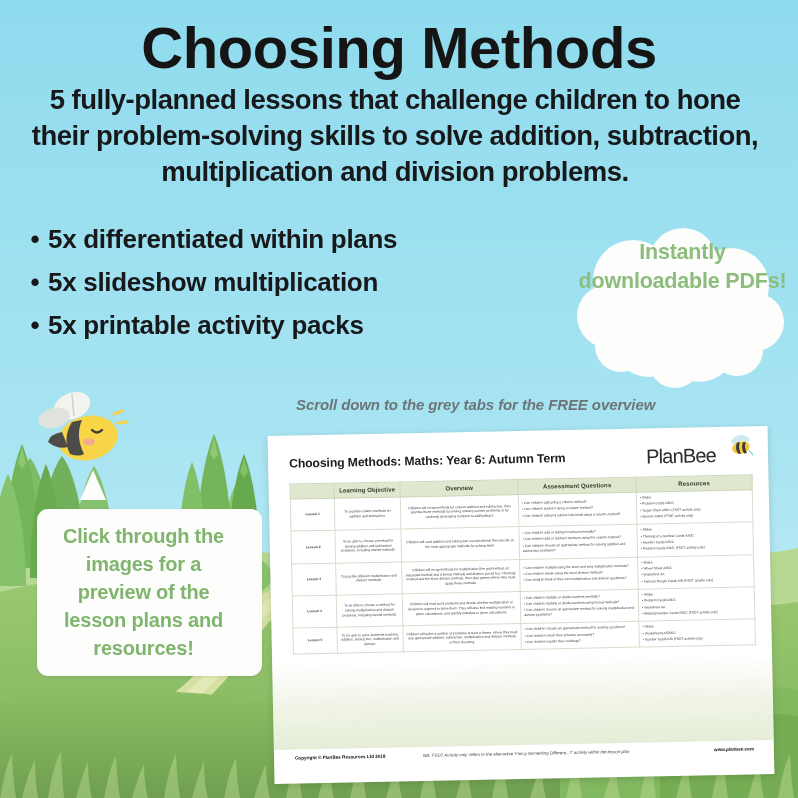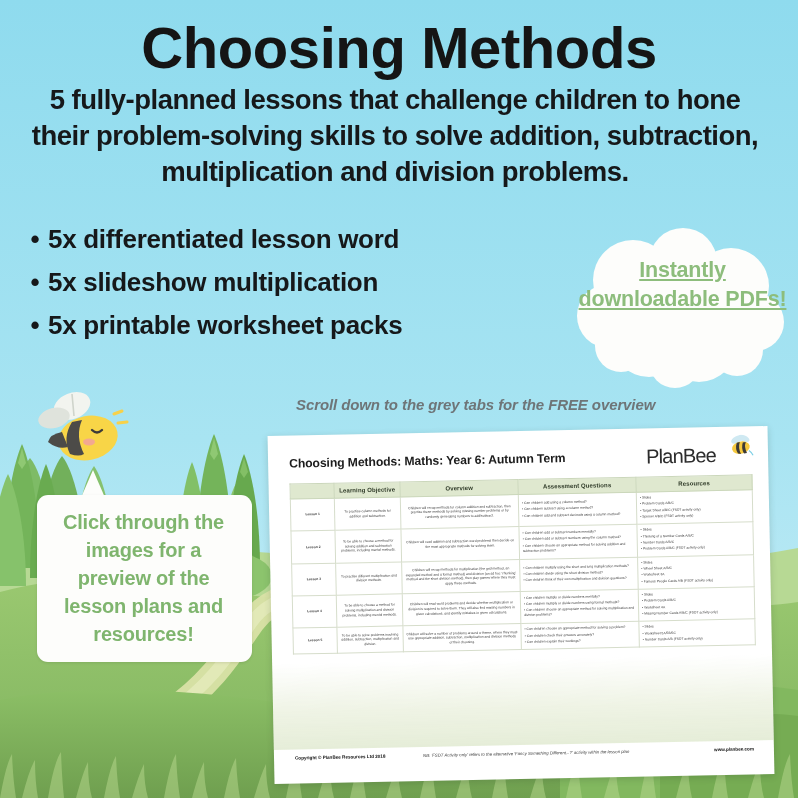--- a/index.html
+++ b/index.html
@@ -29,38 +29,37 @@
     position:absolute;left:22px;top:226px;width:520px;
     font-size:26px;font-weight:bold;color:#16181a;line-height:1.0;
   }
   .bullets .b{display:flex;align-items:baseline;margin-bottom:17px;}
   .bullets .dot{width:26px;flex:0 0 26px;text-align:center;font-size:26px;line-height:1;}
   .bullets .btxt{letter-spacing:-0.3px;}
 
   
   .cloud-wrap{position:absolute;left:575px;top:228px;width:215px;height:165px;}
   .cloud-txt{
-    position:absolute;left:0;top:28px;width:215px;text-align:center;
+    position:absolute;left:0;top:10px;width:215px;text-align:center;
     font-size:21.5px;font-weight:bold;color:#8dbd7c;line-height:1.33;z-index:3;
     letter-spacing:-0.2px;
-    text-decoration:underline;
   }
 
   
   .scrolltext{
     position:absolute;left:296px;top:396px;width:480px;
     font-size:15px;font-style:italic;font-weight:bold;color:#6e7578;
     text-align:left;letter-spacing:-0.1px;
   }
 
   
   .bubble{
-    position:absolute;left:37px;top:495px;width:193px;
+    position:absolute;left:37px;top:509px;width:193px;
     background:#fdfdfb;border-radius:11px;
-    padding:13px 12px 14px 10px;
+    padding:13px 22px 14px 10px;
     box-shadow:0 1px 3px rgba(0,0,0,.10);
     text-align:center;font-size:20px;font-weight:600;color:#7fb56e;
     line-height:1.40;letter-spacing:-0.2px;
     z-index:6;
   }
   .bubble-tail{
     position:absolute;left:80px;top:470px;width:0;height:0;
     border-left:13px solid transparent;border-right:13px solid transparent;
     border-bottom:30px solid #fdfdfb;z-index:5;
   }
@@ -227,29 +226,29 @@
       <path d="M778 798 q6 -34 12 -44 q1 26 4 44 z"></path>
     </g>
   </svg>
 
   <div class="title">Choosing Methods</div>
   <div class="subtitle">5 fully-planned lessons that challenge children to hone their problem-solving skills to solve addition, subtraction, multiplication and division problems.</div>
 
   <div class="bullets">
     <div class="b">
       <span class="dot">•</span>
-      <span class="btxt">5x differentiated lesson word</span>
+      <span class="btxt">5x differentiated within plans</span>
     </div>
     <div class="b">
       <span class="dot">•</span>
       <span class="btxt">5x slideshow multiplication</span>
     </div>
     <div class="b">
       <span class="dot">•</span>
-      <span class="btxt">5x printable worksheet packs</span>
+      <span class="btxt">5x printable activity packs</span>
     </div>
   </div>
 
   <div class="cloud-wrap">
     <svg viewBox="0 0 215 165" width="215" height="165">
       <g fill="#fdfdfb">
         <circle cx="58" cy="52" r="40"></circle>
         <circle cx="108" cy="34" r="34"></circle>
         <circle cx="156" cy="58" r="38"></circle>
         <circle cx="180" cy="94" r="29"></circle>

